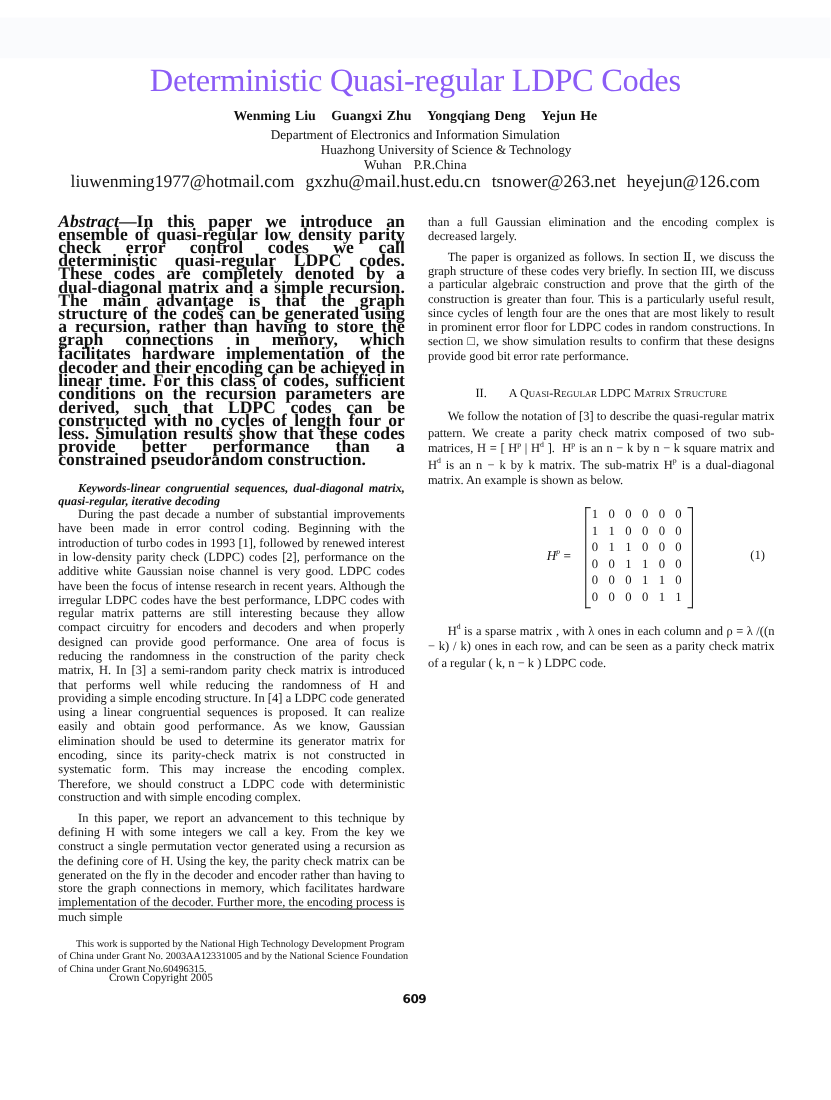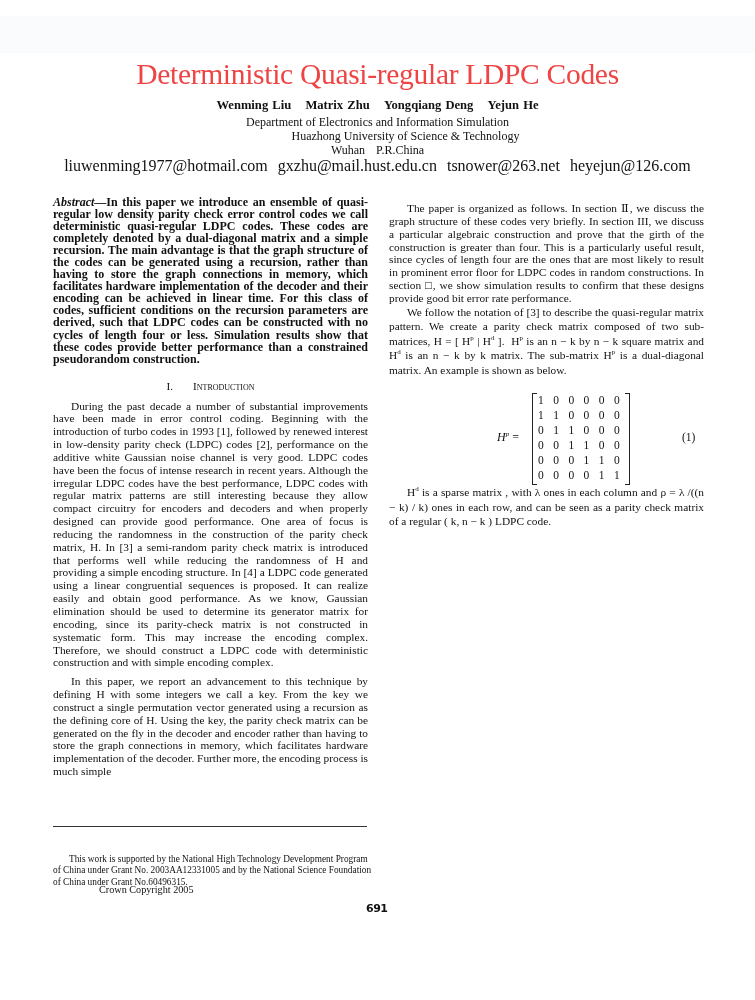--- a/index.html
+++ b/index.html
@@ -4,39 +4,39 @@
 <style>
   html, body { margin: 0; padding: 0; }
   body {
     width: 755px; height: 1000px; position: relative; overflow: hidden;
     background: #ffffff; color: #111;
     font-family: "Liberation Serif", "DejaVu Serif", serif;
   }
   .top-band { position: absolute; left: 0; top: 16px; width: 755px; height: 37px; background: #fafbfd; }
   .title {
     position: absolute; left: 0; top: 58px; width: 755px; text-align: center;
-    font-size: 29.5px; letter-spacing: -0.3px; color: #ef4444;
+    font-size: 29.5px; letter-spacing: -0.3px; color: #8b5cf6;
   }
   .authors, .affil, .emails { position: absolute; left: 0; width: 755px; text-align: center; }
   .authors { top: 98px; font-size: 12.6px; word-spacing: 1px; }
   .authors span { margin: 0 5px; font-weight: bold; }
   .affil { font-size: 12px; }
   .affil-dept { top: 115px; }
   .affil-univ { top: 129px; padding-left: 28px; }
   .affil-city { top: 143px; }
   .affil-city span { margin: 0 4px; }
   .emails { top: 157px; font-size: 16px; }
   .emails span { margin: 0 3px; }
 
   .col { position: absolute; width: 315px; font-size: 11.35px; line-height: 12.85px; text-align: justify; }
   .col-left { left: 53px; top: 196px; }
   .col-right { left: 389px; top: 196px; }
   p { margin: 0; }
   .indent { text-indent: 18px; }
-  .abstract { font-weight: bold; font-size: 12px; line-height: 12.05px; }
+  .abstract { font-weight: bold; font-size: 16px; line-height: 12.05px; }
   .abstract .lead { font-style: italic; }
   .keywords { margin-top: 13px; font-weight: bold; font-style: italic; font-size: 11px; line-height: 12.3px; }
   .section-head { text-align: center; font-size: 11.3px; margin: 15px 0 7px 0; }
   .section-head .num { margin-right: 20px; }
   .sc { font-variant: small-caps; font-size: 11px; }
   .para-gap { margin-top: 6px; }
   .math { }
   sup { font-size: 7px; vertical-align: 5px; line-height: 0; }
 
   .footnote-rule { position: absolute; left: 53px; top: 826px; width: 314px; border-top: 1px solid #333; }
@@ -48,67 +48,69 @@
   .eq-row { position: relative; height: 92px; margin-top: 16px; }
   .eq-lhs { position: absolute; left: 108px; top: 38px; font-style: italic; font-size: 12px; }
   .eq-lhs .eqsign { font-style: normal; margin-left: 3px; }
   .matrix { position: absolute; left: 143px; top: 0; width: 98px; height: 92px; }
   .bracket { position: absolute; top: 0; width: 4px; height: 90px; border-top: 1px solid #222; border-bottom: 1px solid #222; }
   .bracket.l { left: 0; border-left: 1px solid #222; }
   .bracket.r { right: 0; border-right: 1px solid #222; }
   .mgrid { position: absolute; left: 6px; top: 1px; display: grid; grid-template-columns: repeat(6, 15.2px); grid-auto-rows: 15px; font-size: 11.5px; }
   .mgrid span { text-align: left; }
   .eq-num { position: absolute; left: 293px; top: 38px; font-size: 11.5px; }
-  .after-eq { line-height: 14.5px; }
+  .after-eq { margin-top: 14px; line-height: 14.5px; }
 </style>
 </head>
 <body>
 
 <div class="top-band"></div>
 
 <div class="title">Deterministic Quasi-regular LDPC Codes</div>
 <div class="authors">
   <span>Wenming Liu</span>
-  <span>Matrix Zhu</span>
+  <span>Guangxi Zhu</span>
   <span>Yongqiang Deng</span>
   <span>Yejun He</span>
 </div>
 <div class="affil affil-dept">Department of Electronics and Information Simulation</div>
 <div class="affil affil-univ">Huazhong University of Science &amp; Technology</div>
 <div class="affil affil-city">
   <span>Wuhan</span>
   <span>P.R.China</span>
 </div>
 <div class="emails">
   <span>liuwenming1977@hotmail.com</span>
   <span>gxzhu@mail.hust.edu.cn</span>
   <span>tsnower@263.net</span>
   <span>heyejun@126.com</span>
 </div>
 
 <div class="col col-left">
   <p class="abstract"><span class="lead">Abstract</span><span>—</span><span>In this paper we introduce an ensemble of quasi-regular low density parity check error control codes we call deterministic quasi-regular LDPC codes. These codes are completely denoted by a dual-diagonal matrix and a simple recursion. The main advantage is that the graph structure of the codes can be generated using a recursion, rather than having to store the graph connections in memory, which facilitates hardware implementation of the decoder and their encoding can be achieved in linear time. For this class of codes, sufficient conditions on the recursion parameters are derived, such that LDPC codes can be constructed with no cycles of length four or less. Simulation results show that these codes provide better performance than a constrained pseudorandom construction.</span></p>
+  <p class="keywords indent">Keywords-linear congruential sequences, dual-diagonal matrix, quasi-regular, iterative decoding</p>
 
-  <div class="section-head">
-    <span class="num">I.</span><span class="sc">Introduction</span>
-  </div>
   <p class="indent">During the past decade a number of substantial improvements have been made in error control coding. Beginning with the introduction of turbo codes in 1993 [1], followed by renewed interest in low-density parity check (LDPC) codes [2], performance on the additive white Gaussian noise channel is very good. LDPC codes have been the focus of intense research in recent years. Although the irregular LDPC codes have the best performance, LDPC codes with regular matrix patterns are still interesting because they allow compact circuitry for encoders and decoders and when properly designed can provide good performance. One area of focus is reducing the randomness in the construction of the parity check matrix, H. In [3] a semi-random parity check matrix is introduced that performs well while reducing the randomness of H and providing a simple encoding structure. In [4] a LDPC code generated using a linear congruential sequences is proposed. It can realize easily and obtain good performance. As we know, Gaussian elimination should be used to determine its generator matrix for encoding, since its parity-check matrix is not constructed in systematic form. This may increase the encoding complex. Therefore, we should construct a LDPC code with deterministic construction and with simple encoding complex.</p>
   <p class="indent para-gap" id="para-split">In this paper, we report an advancement to this technique by defining H with some integers we call a key. From the key we construct a single permutation vector generated using a recursion as the defining core of H. Using the key, the parity check matrix can be generated on the fly in the decoder and encoder rather than having to store the graph connections in memory, which facilitates hardware implementation of the decoder. Further more, the encoding process is much simple</p>
 </div>
 
 <div class="footnote-rule"></div>
 <div class="footnote">
     <span class="fn-indent">This work is supported by the National High Technology Development Program of China under Grant No. 2003AA12331005 and by the National Science Foundation of China under Grant No.60496315.</span>
   </div>
 <div class="copyright">Crown Copyright 2005</div>
-<div class="page-number">691</div>
+<div class="page-number">609</div>
 
 <div class="col col-right">
+  <p id="para-split-cont">than a full Gaussian elimination and the encoding complex is decreased largely.</p>
   <p class="indent para-gap">The paper is organized as follows. In section Ⅱ, we discuss the graph structure of these codes very briefly. In section III, we discuss a particular algebraic construction and prove that the girth of the construction is greater than four. This is a particularly useful result, since cycles of length four are the ones that are most likely to result in prominent error floor for LDPC codes in random constructions. In section □, we show simulation results to confirm that these designs provide good bit error rate performance.</p>
 
+  <div class="section-head" style="margin-top:22px;">
+    <span class="num">II.</span><span class="sc">A Quasi-Regular LDPC Matrix Structure</span>
+  </div>
   <p class="indent" style="line-height:14.5px;"><span>We follow the notation of [3] to describe the quasi-regular matrix pattern. We create a parity check matrix composed of two sub-matrices, </span><span class="math">H = [ H<sup>p</sup> | H<sup>d</sup> ]</span>.&nbsp; <span class="math"><span>H</span><sup>p</sup></span><span> is an </span><span class="math">n − k</span><span> by </span><span class="math">n − k</span> <span>square matrix and </span><span class="math"><span>H</span><sup>d</sup></span><span> is an </span><span class="math">n − k</span><span> by </span><span class="math">k</span><span> matrix. The sub-matrix </span><span class="math"><span>H</span><sup>p</sup></span><span> is a dual-diagonal matrix. An example is shown as below.</span></p>
 
   <div class="eq-row">
     <div class="eq-lhs"><span>H</span><sup>p</sup><span class="eqsign">=</span></div>
     <div class="matrix">
       <div class="bracket l"></div>
       <div class="mgrid" id="mgrid">
           <span>1</span>
           <span>0</span>
           <span>0</span>

